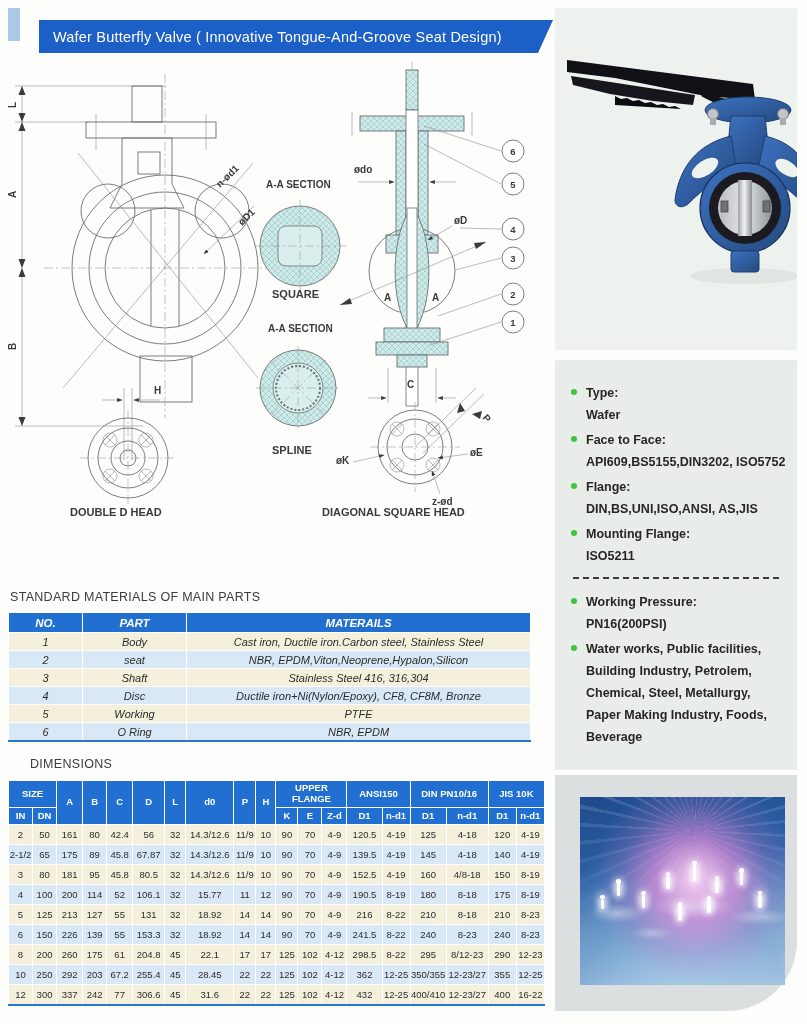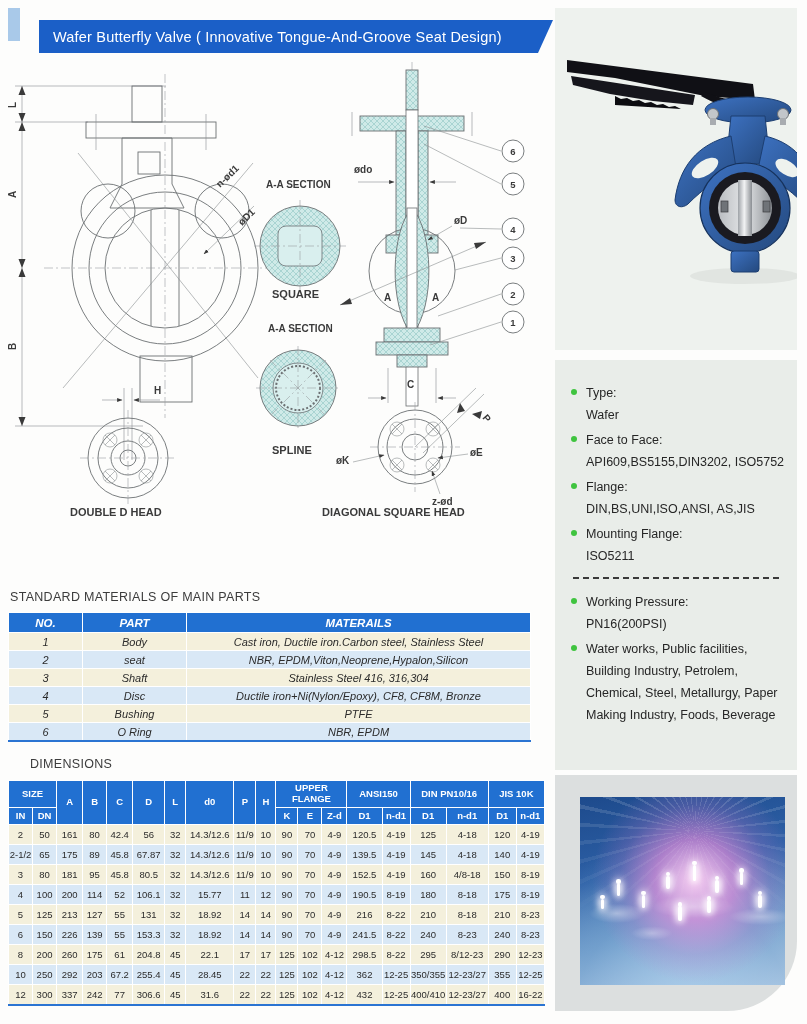--- a/index.html
+++ b/index.html
@@ -49,21 +49,21 @@
   .dims-table td{border:1px solid #fff;text-align:center;height:19px;padding:0;color:#2b2b2b;
                  white-space:nowrap;overflow:hidden;}
   .dims-table tbody tr:nth-child(odd) td{background:#f4f0dc;}
   .dims-table tbody tr:nth-child(even) td{background:#d9e8f6;}
   .dims-table tbody td:nth-child(-n+2){background:#b5d5f1;}
 
   
   .photo-panel{position:absolute;left:555px;top:8px;width:242px;height:342px;background:#eef2ee;}
   .specs-panel{position:absolute;left:555px;top:360px;width:242px;height:410px;background:#e9ede9;
                box-sizing:border-box;padding:22px 10px 0 16px;font-size:12.5px;color:#262626;}
-  .spec-item{position:relative;padding-left:15px;margin-bottom:3px;}
+  .spec-item{position:relative;padding-left:15px;margin-bottom:3px;font-weight:bold;}
   .spec-dot{position:absolute;left:0;top:7px;width:6px;height:6px;border-radius:50%;background:#3fc43f;}
   .spec-label,.spec-value{line-height:22px;}
   .spec-sep{border-top:2px dashed #3a3a3a;width:206px;margin:10px 0 12px 2px;}
 
   .gray-panel{position:absolute;left:555px;top:775px;width:242px;height:236px;background:#dcdfdf;
               border-bottom-right-radius:70px;}
   .world-img{position:absolute;left:25px;top:22px;width:205px;height:188px;overflow:hidden;
     background:
       radial-gradient(circle at 56% 44%, rgba(255,210,245,.95) 0%, rgba(236,140,220,.65) 26%, rgba(190,120,205,.25) 48%, rgba(0,0,0,0) 66%),
       radial-gradient(circle at 50% 115%, rgba(170,205,235,.9) 0%, rgba(120,165,210,.5) 45%, rgba(0,0,0,0) 75%),
@@ -313,21 +313,21 @@
           <td>Shaft</td>
           <td>Stainless Steel 416, 316,304</td>
         </tr>
         <tr>
           <td>4</td>
           <td>Disc</td>
           <td>Ductile iron+Ni(Nylon/Epoxy), CF8, CF8M, Bronze</td>
         </tr>
         <tr>
           <td>5</td>
-          <td>Bushing</td>
+          <td>Working</td>
           <td>PTFE</td>
         </tr>
         <tr>
           <td>6</td>
           <td>O Ring</td>
           <td>NBR, EPDM</td>
         </tr>
       </tbody>
   </table>
 

